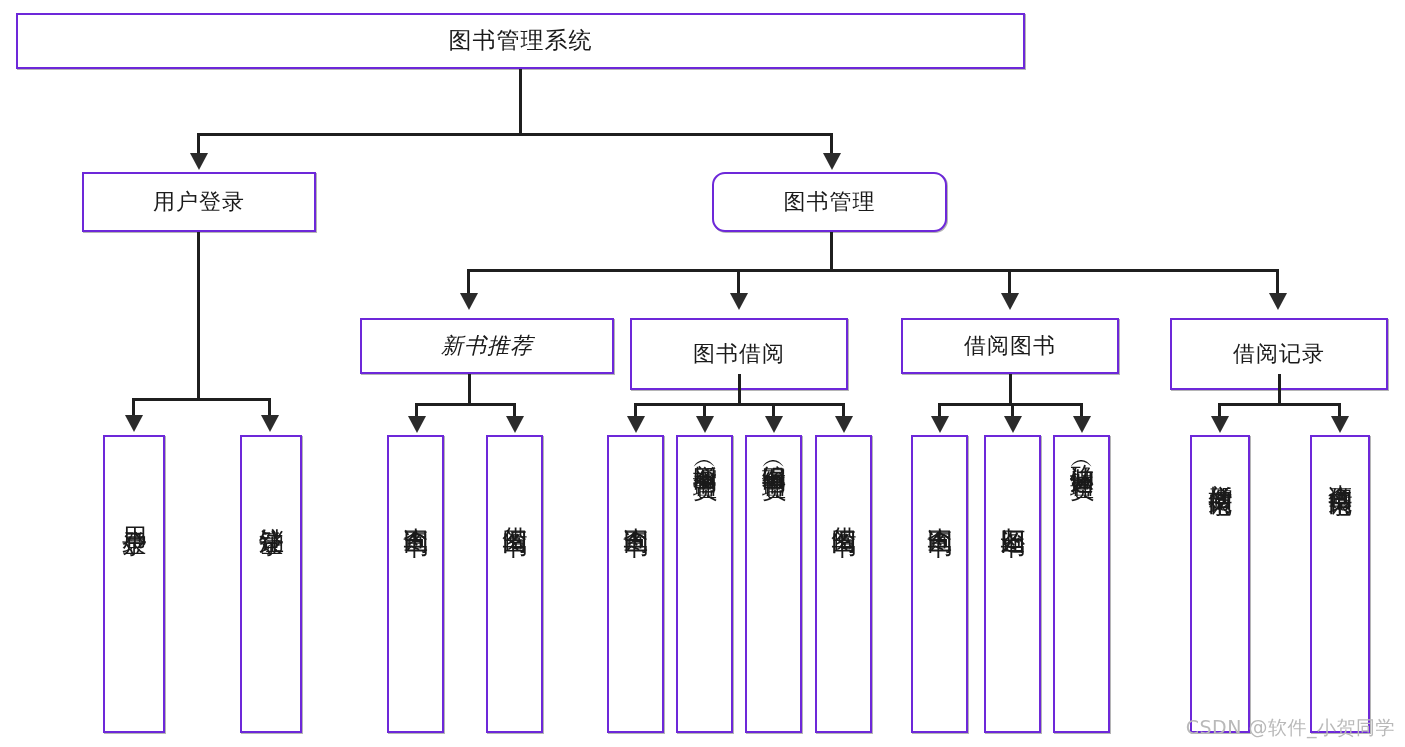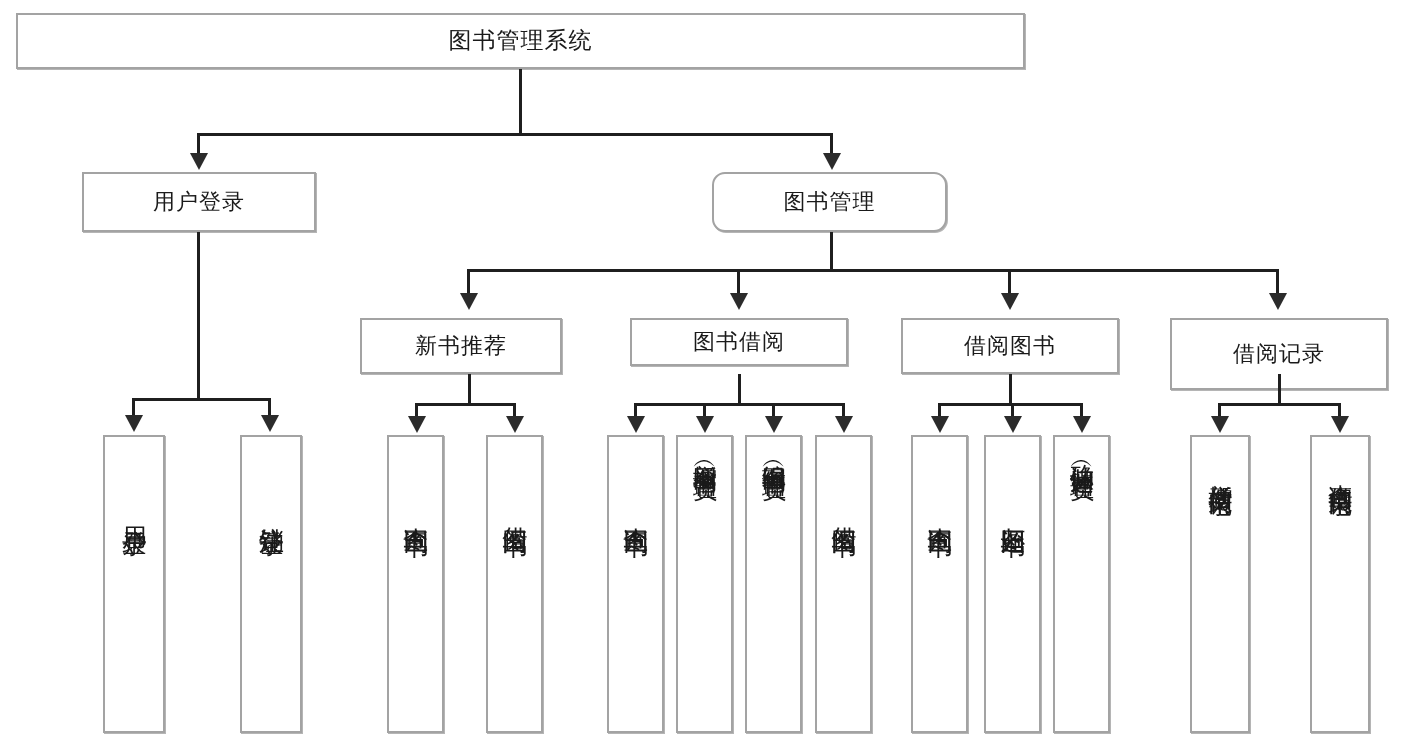--- a/index.html
+++ b/index.html
@@ -13,21 +13,21 @@
   #canvas {
     position: relative;
     width: 1405px;
     height: 747px;
     background: #ffffff;
     overflow: hidden;
   }
   .node {
     position: absolute;
     box-sizing: border-box;
-    border: 2px solid #a3a3a3;
+    border: 2px solid #6d28d9;
     background: #ffffff;
     display: flex;
     align-items: center;
     justify-content: center;
     color: #1a1a1a;
     box-shadow: 1px 1px 0 rgba(120,120,120,0.55);
   }
   .node.horiz {
     font-size: 22px;
     letter-spacing: 1px;
@@ -120,24 +120,24 @@
   <div class="hline" style="left:467px; top:269px; width:812px;"></div>
   <div class="vline" style="left:467px; top:269px; height:27px;"></div>
   <div class="arrow" style="left:460px; top:293px;"></div>
   <div class="vline" style="left:737px; top:269px; height:27px;"></div>
   <div class="arrow" style="left:730px; top:293px;"></div>
   <div class="vline" style="left:1008px; top:269px; height:27px;"></div>
   <div class="arrow" style="left:1001px; top:293px;"></div>
   <div class="vline" style="left:1276px; top:269px; height:27px;"></div>
   <div class="arrow" style="left:1269px; top:293px;"></div>
 
-  <div class="node horiz" style="left:360px; top:318px; width:202px; height:56px;">
+  <div class="node horiz" style="left:360px; top:318px; width:254px; height:56px;font-style:italic;">
     <span>新书推荐</span>
   </div>
-  <div class="node horiz" style="left:630px; top:318px; width:218px; height:48px;">
+  <div class="node horiz" style="left:630px; top:318px; width:218px; height:72px;">
     <span>图书借阅</span>
   </div>
   <div class="node horiz" style="left:901px; top:318px; width:218px; height:56px;">
     <span>借阅图书</span>
   </div>
   <div class="node horiz" style="left:1170px; top:318px; width:218px; height:72px;">
     <span>借阅记录</span>
   </div>
 
   <div class="vline" style="left:468px; top:374px; height:32px;"></div>
@@ -219,14 +219,15 @@
   </div>
 
   <div class="node vert tall" style="left:1190px; top:435px; width:60px; height:298px; padding-top:28px;">
     <span class="vtext">新增借阅记录</span>
   </div>
 
   <div class="node vert tall" style="left:1310px; top:435px; width:60px; height:298px; padding-top:28px;">
     <span class="vtext">查询借阅记录</span>
   </div>
 
+  <div class="watermark">CSDN @软件_小贺同学</div>
 
 </div>
 
 </body></html>

